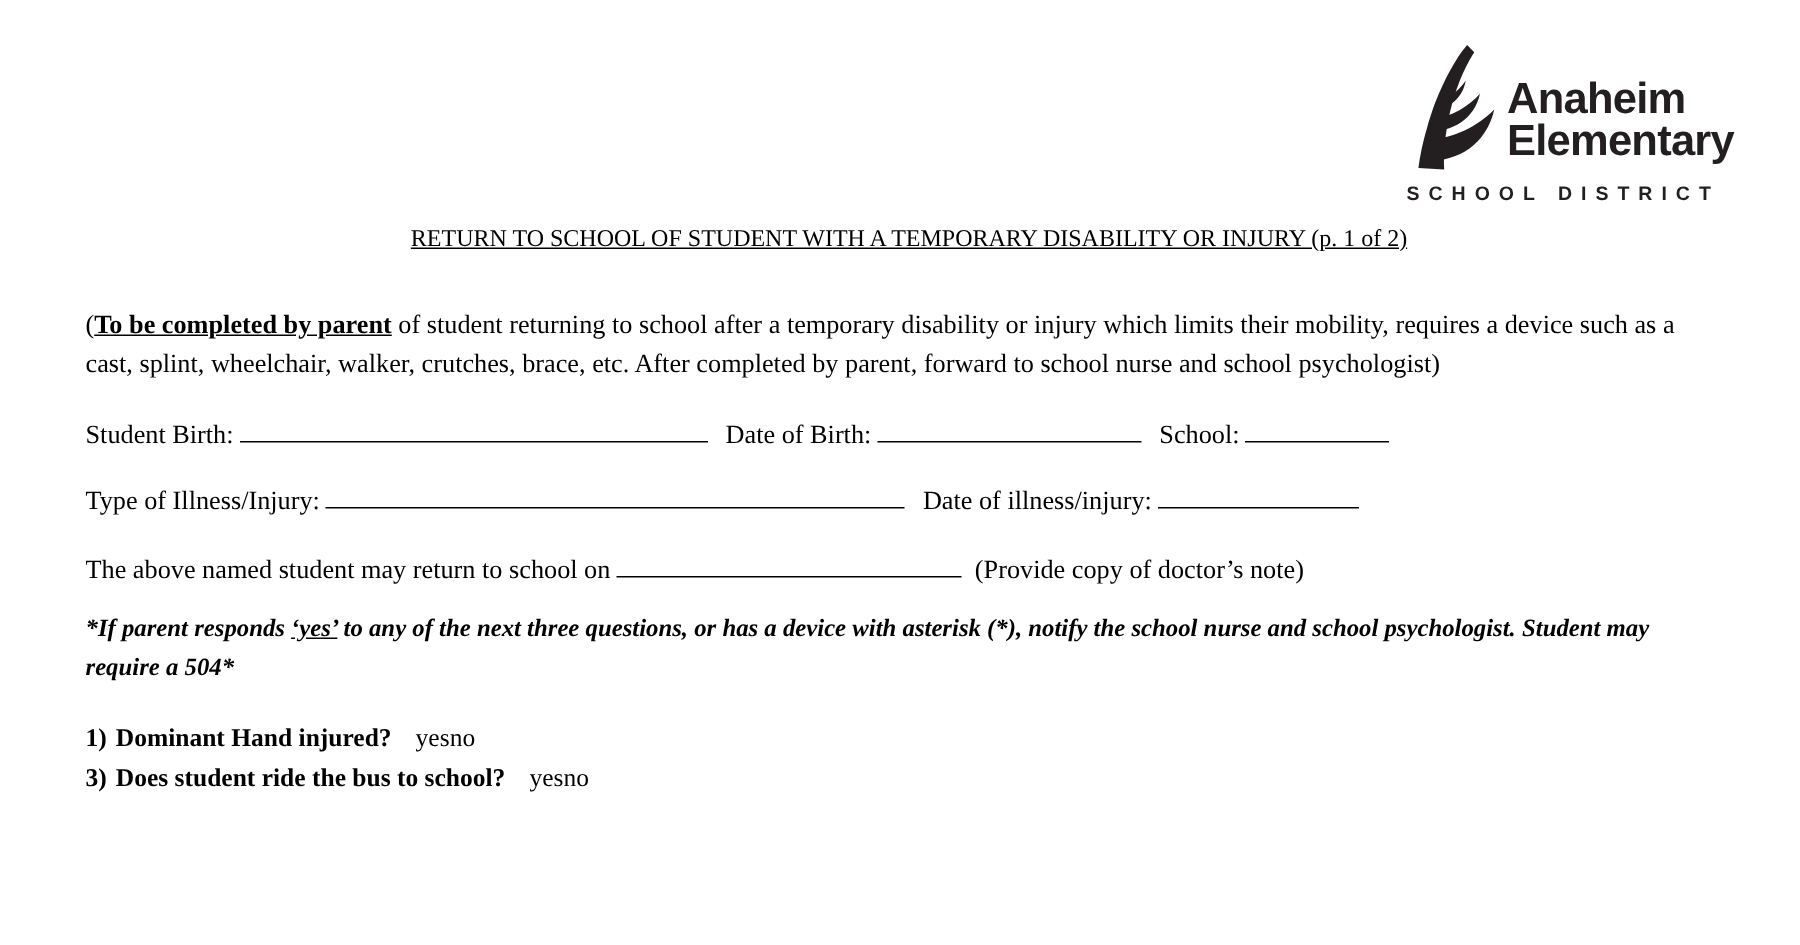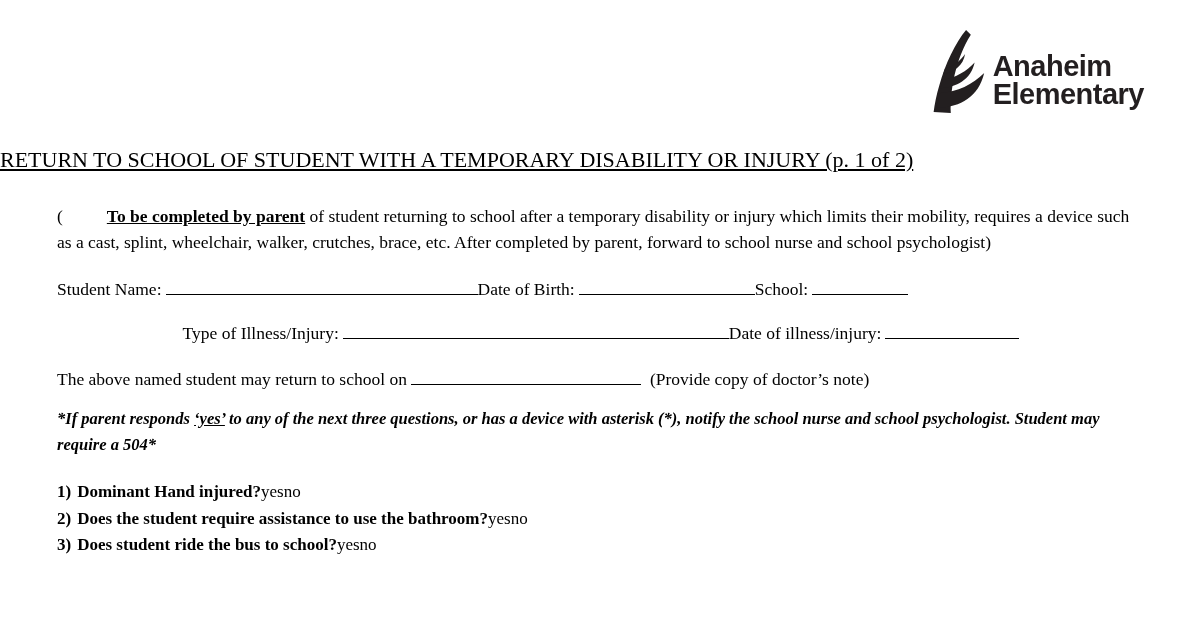--- a/index.html
+++ b/index.html
@@ -8,21 +8,21 @@
     background: #ffffff;
     color: #000000;
     font-family: "Liberation Serif", serif;
     position: relative;
     overflow: hidden;
   }
 
   
   .logo {
     position: absolute;
-    top: 28px; right: 56px;
+    top: 28px; right: 44px;
     color: #231f20;
     font-family: "Liberation Sans", sans-serif;
   }
   .logo-top { display: flex; align-items: flex-start; }
   .logo-icon { width: 62px; height: 88px; flex: 0 0 auto; }
   .logo-names {
     margin-left: 5px;
     font-weight: 700;
     font-size: 29px;
     line-height: 28px;
@@ -32,49 +32,50 @@
   .logo-sub {
     margin-top: 5px;
     font-weight: 700;
     font-size: 13px;
     letter-spacing: 6px;
     white-space: nowrap;
   }
 
   
   .title {
-    margin: 147px 0 0 0;
-    font-size: 22px;
+    margin: 147px 0 0 12px;
+    text-align: center;
+    font-size: 16px;
     font-weight: 400;
     line-height: 26px;
   }
   .title span { text-decoration: underline; }
 
   
   .intro {
     margin: 30px 55px 0 57px;
     font-size: 17.5px;
     line-height: 26px;
   }
-  .intro .bold-u { font-weight: 700; text-decoration: underline; margin-left: 44px; }
+  .intro .bold-u { font-weight: 700; text-decoration: underline; }
 
   
   .rows { margin: 0 55px 0 57px; font-size: 17.5px; }
   .frow { line-height: 27px; white-space: nowrap; }
   .frow.r1 { margin-top: 21px; }
-  .frow.r3 { margin-top: 17px; text-align: center; }
+  .frow.r3 { margin-top: 17px; }
   .frow.r4 { margin-top: 19px; }
   .blank {
     display: inline-block;
     border-bottom: 1.5px solid #000;
     height: 17px;
     vertical-align: baseline;
     margin-left: 4px;
   }
-  .lbl-gap { margin-left: 0; }
+  .lbl-gap { margin-left: 12px; }
   .w312 { width: 312px; } .w176 { width: 176px; } .w96 { width: 96px; }
   .w380 { width: 380px; } .w372 { width: 372px; }
   .w386 { width: 386px; } .w134 { width: 134px; }
   .w230 { width: 230px; }
   .suffix { margin-left: 9px; }
 
   
   .notice {
     margin: 13px 80px 0 57px;
     font-size: 16.5px;
@@ -82,21 +83,21 @@
     line-height: 26px;
     font-style: italic;
   }
   .notice .u { text-decoration: underline; }
 
   
   .questions { margin: 21px 55px 0 57px; font-size: 17px; }
   .question { font-weight: 700; line-height: 26.5px; white-space: nowrap; }
   .qnum { margin-right: 6px; }
   .opt { font-weight: 400; display: inline-block; cursor: default; }
-  .opt.yes { }
+  .opt.yes { margin-left: 16px; }
   .opt.no  { }
 </style>
 </head>
 <body>
 
 <div class="logo">
   <div class="logo-top">
     <span class="logo-icon">
       <svg viewBox="0 0 65 88" width="62" height="88" xmlns="http://www.w3.org/2000/svg" aria-hidden="true">
         <g fill="#231f20">
@@ -105,30 +106,31 @@
           <path d="M18 52 C31 50 43 43 51 34 C47 52 32 60 15 61 Z"></path>
           <path d="M15 66 C33 65 49 57 61 45 C55 71 34 82 11 81 Z"></path>
         </g>
       </svg>
     </span>
     <div class="logo-names">
       <div>Anaheim</div>
       <div>Elementary</div>
     </div>
   </div>
+  <div class="logo-sub">SCHOOL DISTRICT</div>
 </div>
 
 <h1 class="title"><span>RETURN TO SCHOOL OF STUDENT WITH A TEMPORARY DISABILITY OR INJURY (p. 1 of 2)</span></h1>
 
 <p class="intro"><span>(</span><span class="bold-u">To be completed by parent</span><span> of student returning to school after a temporary disability or injury which limits their mobility, requires a device such as a cast, splint, wheelchair, walker, crutches, brace, etc. After completed by parent,  forward to school nurse and school psychologist)</span></p>
 
 <div class="rows">
 
   <div class="frow r1">
-    <span>Student Name:</span><span class="blank w312"></span><span class="lbl-gap">Date of Birth:</span><span class="blank w176"></span><span class="lbl-gap">School:</span><span class="blank w96"></span>
+    <span>Student Birth:</span><span class="blank w312"></span><span class="lbl-gap">Date of Birth:</span><span class="blank w176"></span><span class="lbl-gap">School:</span><span class="blank w96"></span>
   </div>
 
 
   <div class="frow r3">
     <span>Type of Illness/Injury:</span><span class="blank w386"></span><span class="lbl-gap">Date of illness/injury:</span><span class="blank w134"></span>
   </div>
 
   <div class="frow r4">
     <span>The above named student may return to school on</span><span class="blank w230"></span><span class="suffix">(Provide copy of doctor’s note)</span>
   </div>
@@ -136,21 +138,18 @@
 </div>
 
 <p class="notice"><span>*If parent responds </span><span class="u">‘yes’</span><span> to any of the next three questions, or has a device with asterisk (*), notify the school nurse and school psychologist. Student may require a 504*</span></p>
 
 <div class="questions">
 
   <div class="question">
     <span class="qnum">1)</span><span>Dominant Hand injured?</span><span class="opt yes">yes</span><span class="opt no">no</span>
   </div>
 
-  <div class="question">
-    <span class="qnum">2)</span><span>Does the student require assistance to use the bathroom?</span><span class="opt yes">yes</span><span class="opt no">no</span>
-  </div>
 
   <div class="question">
     <span class="qnum">3)</span><span>Does student ride the bus to school?</span><span class="opt yes">yes</span><span class="opt no">no</span>
   </div>
 
 </div>
 
 </body></html>

